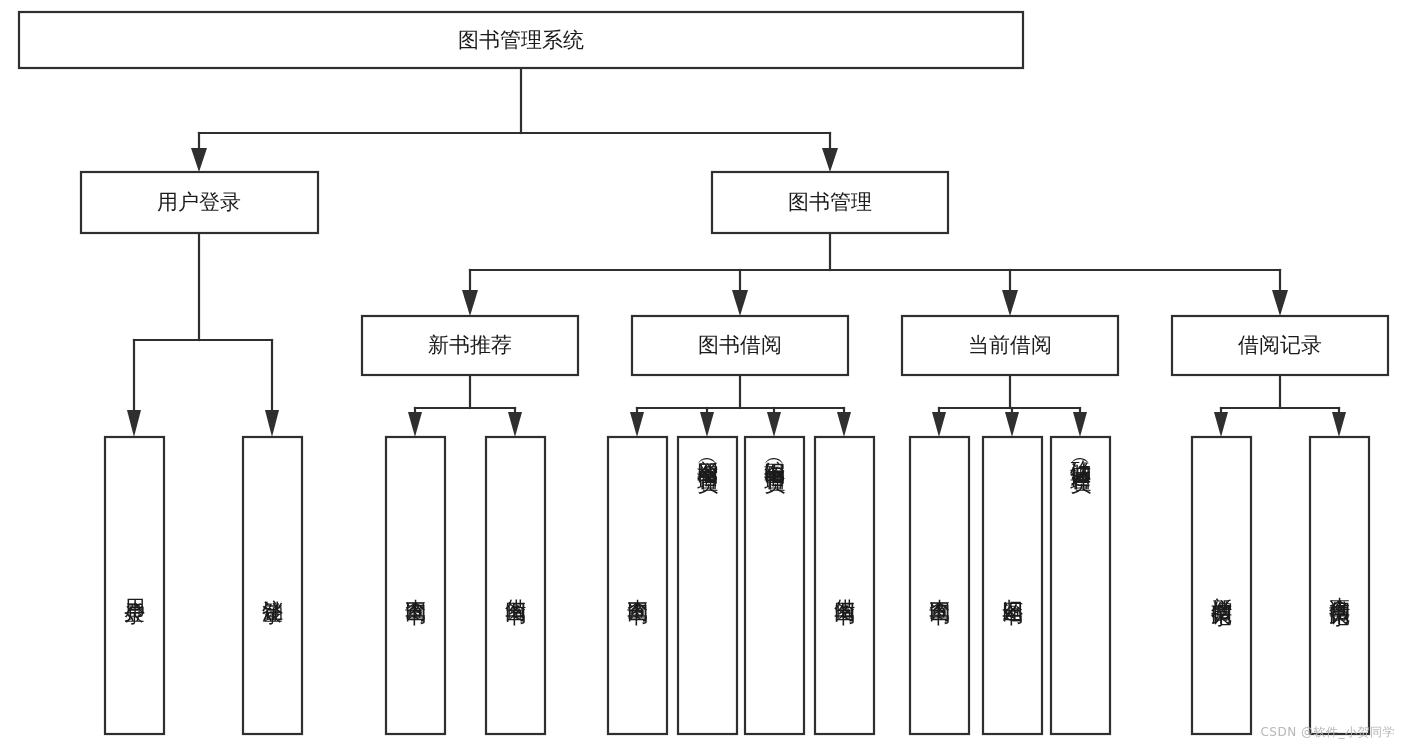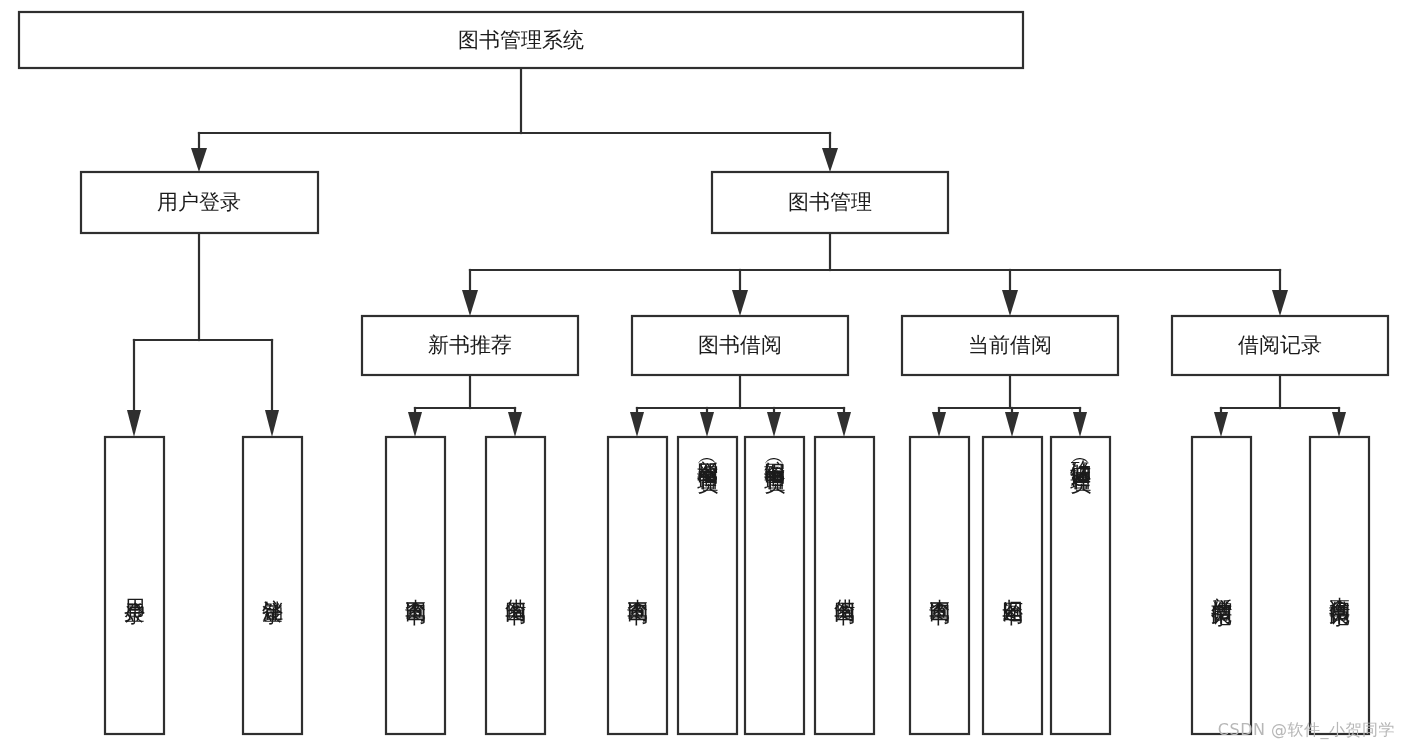--- a/index.html
+++ b/index.html
@@ -60,21 +60,21 @@
     letter-spacing: 2px;
     white-space: nowrap;
     text-align: left;
     pointer-events: none;
   }
   .watermark {
     position: absolute;
     right: 10px;
     bottom: 6px;
     font-family: "DejaVu Sans", "Liberation Sans", sans-serif;
-    font-size: 16px;
+    font-size: 12px;
     color: #b7b7b7;
     white-space: nowrap;
     letter-spacing: 0.5px;
   }
 </style>
 </head>
 <body>
 
 <div id="diagram-root">
 

